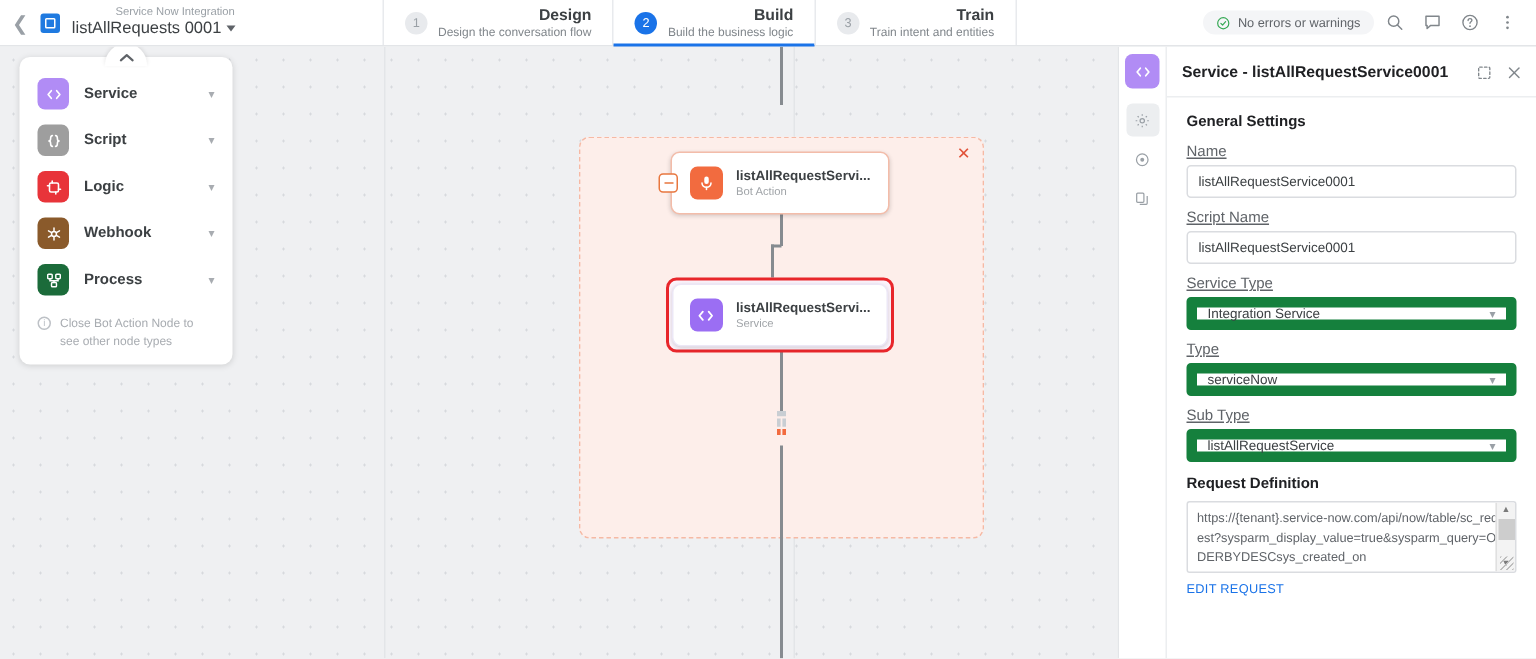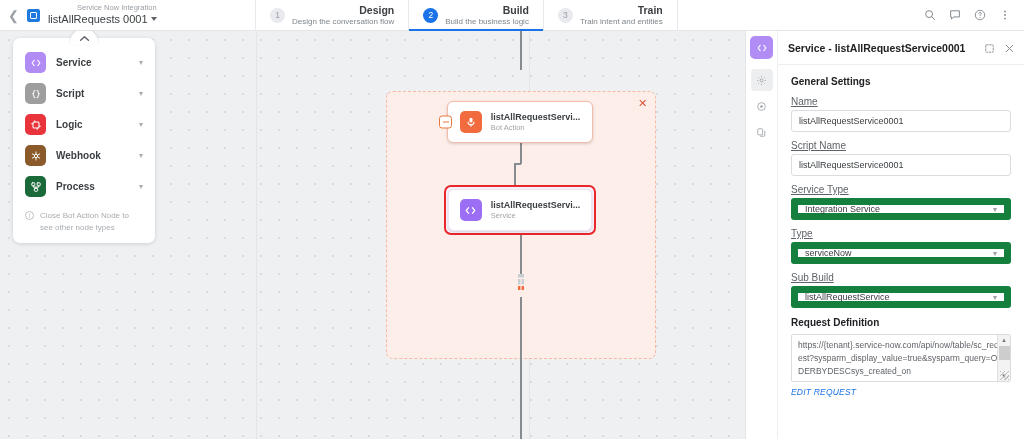--- a/index.html
+++ b/index.html
@@ -207,21 +207,21 @@
     display: flex; flex-direction: column; align-items: center; justify-content: space-between;
   }
   .sc-arrow { font-size: 6px; color: #7a7a7a; height: 10px; line-height: 10px; }
   .sc-thumb { position: absolute; top: 11px; width: 11px; height: 14px; background: #cdcdcd; }
   #req-resize {
     position: absolute; right: 1px; bottom: 1px; width: 9px; height: 9px;
     background: repeating-linear-gradient(135deg, #bdbdbd 0 1px, transparent 1px 3px);
     cursor: nwse-resize;
   }
   #edit-request {
-    font-size: 8.5px; color: #1a73e8; margin-top: 5px; cursor: pointer; letter-spacing: .2px; font-style: italic;
+    font-size: 8.5px; color: #1a73e8; margin-top: 5px; cursor: pointer; letter-spacing: .2px;
   }
 </style>
 </head>
 <body>
 
 <div id="app">
 
   <div id="header">
     <div class="hdr-left">
       <span class="back-chev">❮</span>
@@ -253,20 +253,27 @@
       <div class="step">
         <span class="step-num">3</span>
         <span class="step-txt">
           <span class="step-t">Train</span>
           <span class="step-d">Train intent and entities</span>
         </span>
       </div>
     </div>
 
     <div class="hdr-right">
+      <div class="status-pill">
+        <svg class="check-ring" viewBox="0 0 16 16">
+          <circle cx="8" cy="8" r="6.6" fill="none" stroke="#34a853" stroke-width="1.4"></circle>
+          <path d="M5.2 8.1l2 2 3.6-4" fill="none" stroke="#34a853" stroke-width="1.4" stroke-linecap="round" stroke-linejoin="round"></path>
+        </svg>
+        <span>No errors or warnings</span>
+      </div>
       <div class="hicon">
         <svg width="12" height="12" viewBox="0 0 16 16">
             <circle cx="6.8" cy="6.8" r="4.6" fill="none" stroke="currentColor" stroke-width="1.3"></circle>
             <line x1="10.2" y1="10.2" x2="14" y2="14" stroke="currentColor" stroke-width="1.3" stroke-linecap="round"></line>
           </svg>
       </div>
       <div class="hicon">
         <svg width="12" height="12" viewBox="0 0 16 16">
             <path d="M2.2 2.4h11.6v8.2H6.4L3.2 13.3v-2.7H2.2z" fill="none" stroke="currentColor" stroke-width="1.3" stroke-linejoin="round"></path>
           </svg>
@@ -479,21 +486,21 @@
 
         <div class="fld">
           <div class="fld-label">Type</div>
           <div class="fld-select">
             <span>serviceNow</span>
             <span class="sel-chev">▾</span>
           </div>
         </div>
 
         <div class="fld">
-          <div class="fld-label">Sub Build</div>
+          <div class="fld-label">Sub Type</div>
           <div class="fld-select">
             <span>listAllRequestService</span>
             <span class="sel-chev">▾</span>
           </div>
         </div>
 
         <div id="req-title">Request Definition</div>
         <div id="req-box">
           <div id="req-text">https://{tenant}.service-now.com/api/now/table/sc_request?sysparm_display_value=true&amp;sysparm_query=ORDERBYDESCsys_created_on</div>
           <div id="req-scroll">

